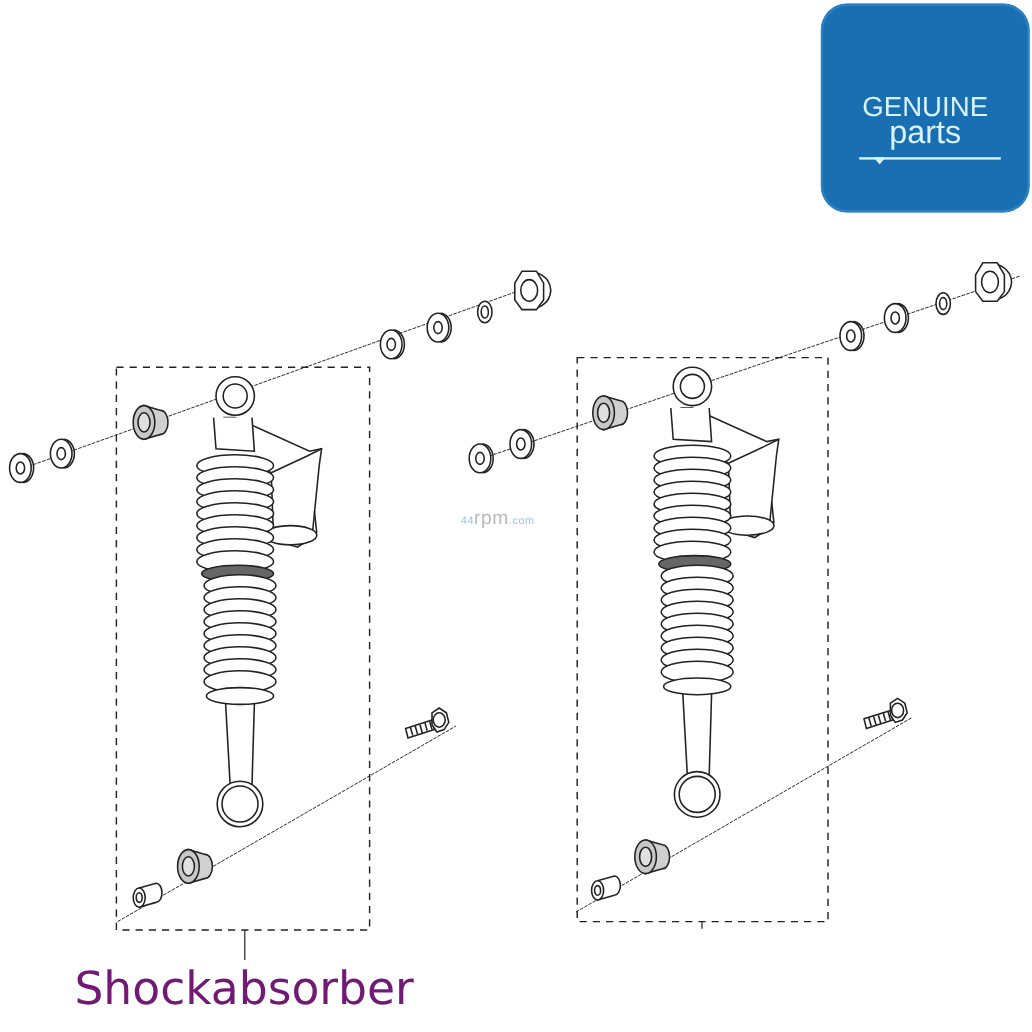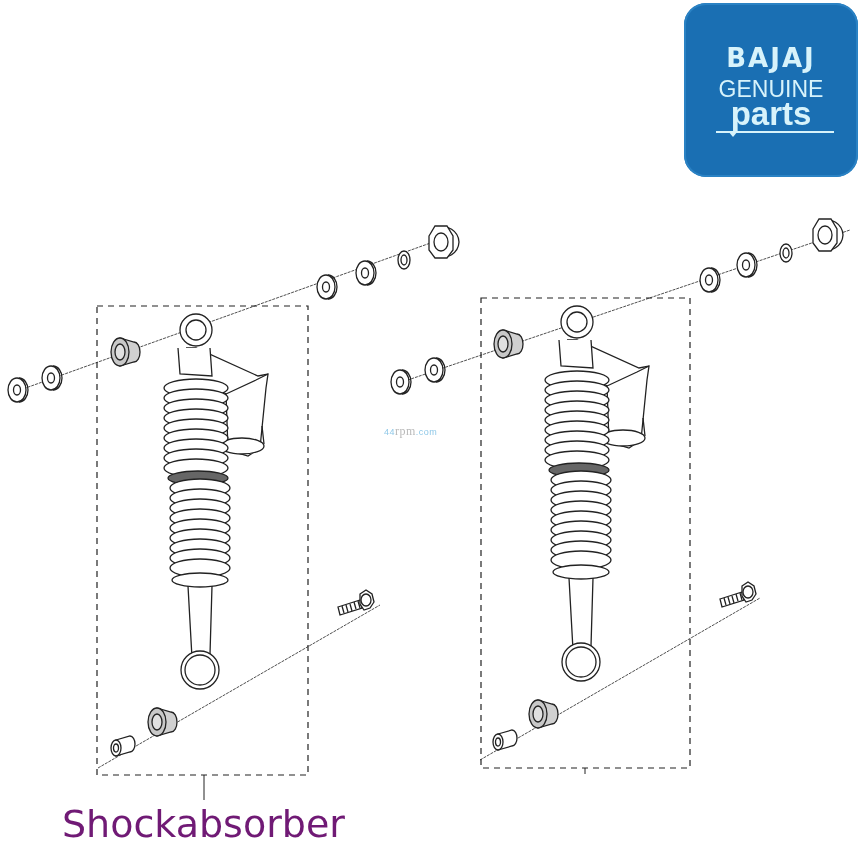--- a/index.html
+++ b/index.html
@@ -4,37 +4,36 @@
 <style>
   html, body { margin: 0; padding: 0; background: #ffffff; }
   body { width: 860px; height: 860px; position: relative; overflow: hidden;
          font-family: "Liberation Sans", sans-serif; }
   .logo { position: absolute; left: 684px; top: 3px; width: 174px; height: 174px;
           border-radius: 22px; background: #1a6fb3;
           box-shadow: inset 0 0 0 2px #2a82c4; color: #d7f3fb; text-align: center; }
   .logo .brand { position: absolute; top: 40px; left: 0; right: 0; font-size: 26px;
                  font-weight: bold; letter-spacing: 2px; font-family: "DejaVu Sans", sans-serif; }
   .logo .genuine { position: absolute; top: 73px; left: 0; right: 0; font-size: 23px; }
-  .logo .parts { position: absolute; top: 92px; left: 0; right: 0; font-size: 33px; font-weight: bold; }
+  .logo .parts { position: absolute; top: 92px; left: 0; right: 0; font-size: 27px; font-weight: normal; }
   .logo .underline { position: absolute; top: 128px; left: 32px; width: 118px; height: 2px; background: #d7f3fb; }
   .logo .chev { position: absolute; top: 128px; left: 44px; width: 0; height: 0;
                 border-left: 5px solid transparent; border-right: 5px solid transparent;
                 border-top: 6px solid #d7f3fb; }
   svg.diagram { position: absolute; left: 0; top: 0; }
   .watermark { position: absolute; left: 384px; top: 424px; font-size: 9px; color: #8fc8e8;
                letter-spacing: 0.5px; }
-  .watermark b { font-size: 12px; color: #b9b9b9; font-weight: normal; font-family: Liberation Serif, serif; }
+  .watermark b { font-size: 16px; color: #b9b9b9; font-weight: normal; }
   .caption { position: absolute; left: 62px; top: 802px; font-size: 38px; color: #701a75;
              font-family: "DejaVu Sans", sans-serif; letter-spacing: 0px; }
 </style>
 </head>
 <body>
 
 <div class="logo">
-  <div class="brand">BAJAJ</div>
   <div class="genuine">GENUINE</div>
   <div class="parts">parts</div>
   <div class="underline"></div>
   <div class="chev"></div>
 </div>
 
 <svg class="diagram" width="860" height="860" viewBox="0 0 860 860" fill="none" stroke="#222" stroke-width="1.3">
   <defs>
     <g id="washer">
       <ellipse cx="0" cy="0" rx="9" ry="12" fill="#fff"></ellipse>

